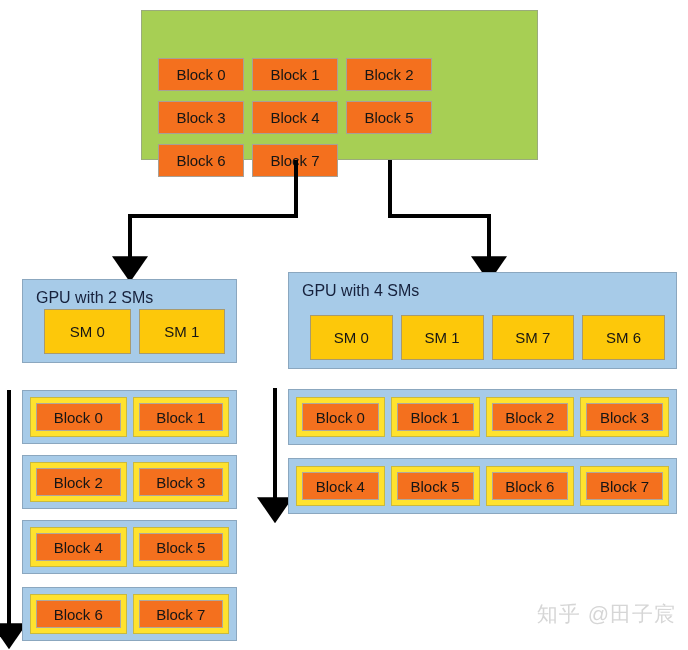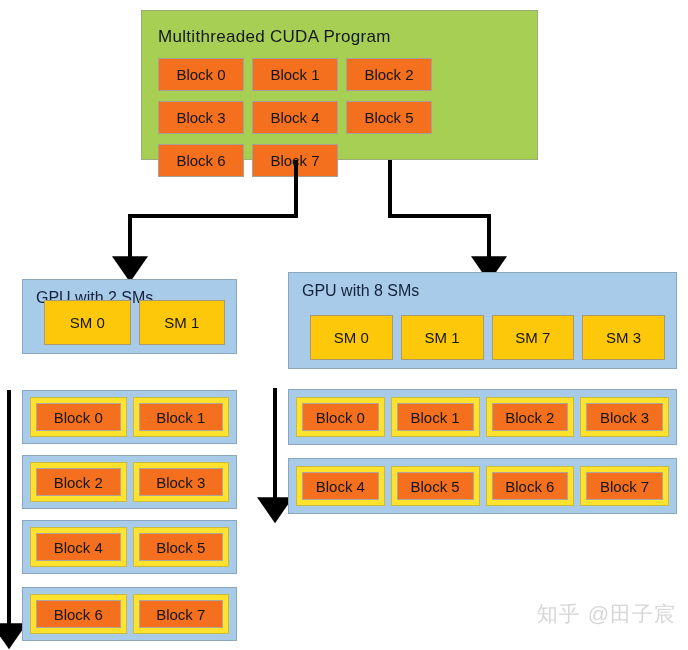--- a/index.html
+++ b/index.html
@@ -68,21 +68,21 @@
     pointer-events: none;
   }
 
   
   .gpu-panel {
     position: absolute;
     background: #a7cbe8;
     border: 1px solid #8ba7bf;
     box-sizing: border-box;
   }
-  .gpu-left  { left: 22px;  top: 279px; width: 215px; height: 75px; text-decoration: underline; }
+  .gpu-left  { left: 22px;  top: 279px; width: 215px; height: 84px; text-decoration: underline; }
   .gpu-right { left: 288px; top: 272px; width: 389px; height: 97px; }
 
   .gpu-title {
     position: absolute;
     left: 13px;
     top: 9px;
     font-size: 16px;
     color: #16213c;
     white-space: nowrap;
   }
@@ -157,21 +157,20 @@
     letter-spacing: 1px;
     white-space: nowrap;
   }
 </style>
 </head>
 <body>
 
 <div id="stage">
 
   <div class="program-panel">
-    <div class="program-title">Multithreaded CUDA Program</div>
     <div class="program-grid">
       <div class="prog-block">Block 0</div>
       <div class="prog-block">Block 1</div>
       <div class="prog-block">Block 2</div>
       <div class="prog-block">Block 3</div>
       <div class="prog-block">Block 4</div>
       <div class="prog-block">Block 5</div>
       <div class="prog-block">Block 6</div>
       <div class="prog-block">Block 7</div>
     </div>
@@ -231,26 +230,26 @@
   <div class="sched-row sched-left" style="top:587px;">
     <div class="sched-cell">
       <div class="sched-block">Block 6</div>
     </div>
     <div class="sched-cell">
       <div class="sched-block">Block 7</div>
     </div>
   </div>
 
   <div class="gpu-panel gpu-right">
-    <div class="gpu-title">GPU with 8 SMs</div>
+    <div class="gpu-title">GPU with 4 SMs</div>
     <div class="sm-row">
       <div class="sm-box">SM 0</div>
       <div class="sm-box">SM 1</div>
       <div class="sm-box">SM 7</div>
-      <div class="sm-box">SM 3</div>
+      <div class="sm-box">SM 6</div>
     </div>
   </div>
 
   <div class="sched-row sched-right" style="top:389px;">
     <div class="sched-cell">
       <div class="sched-block">Block 0</div>
     </div>
     <div class="sched-cell">
       <div class="sched-block">Block 1</div>
     </div>

